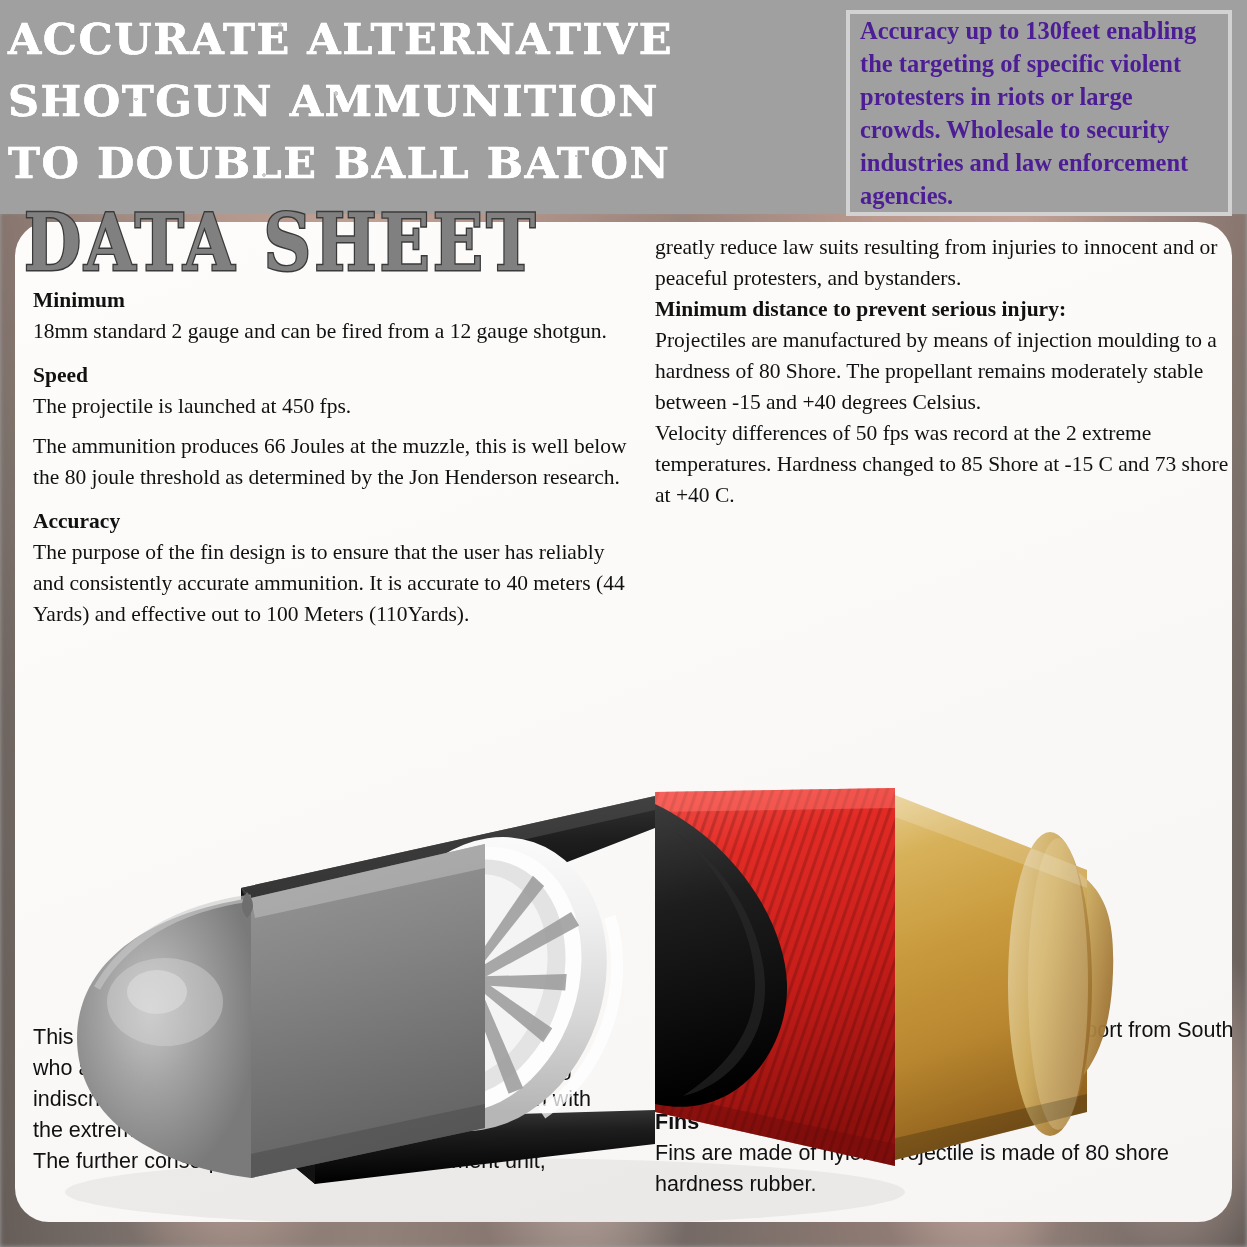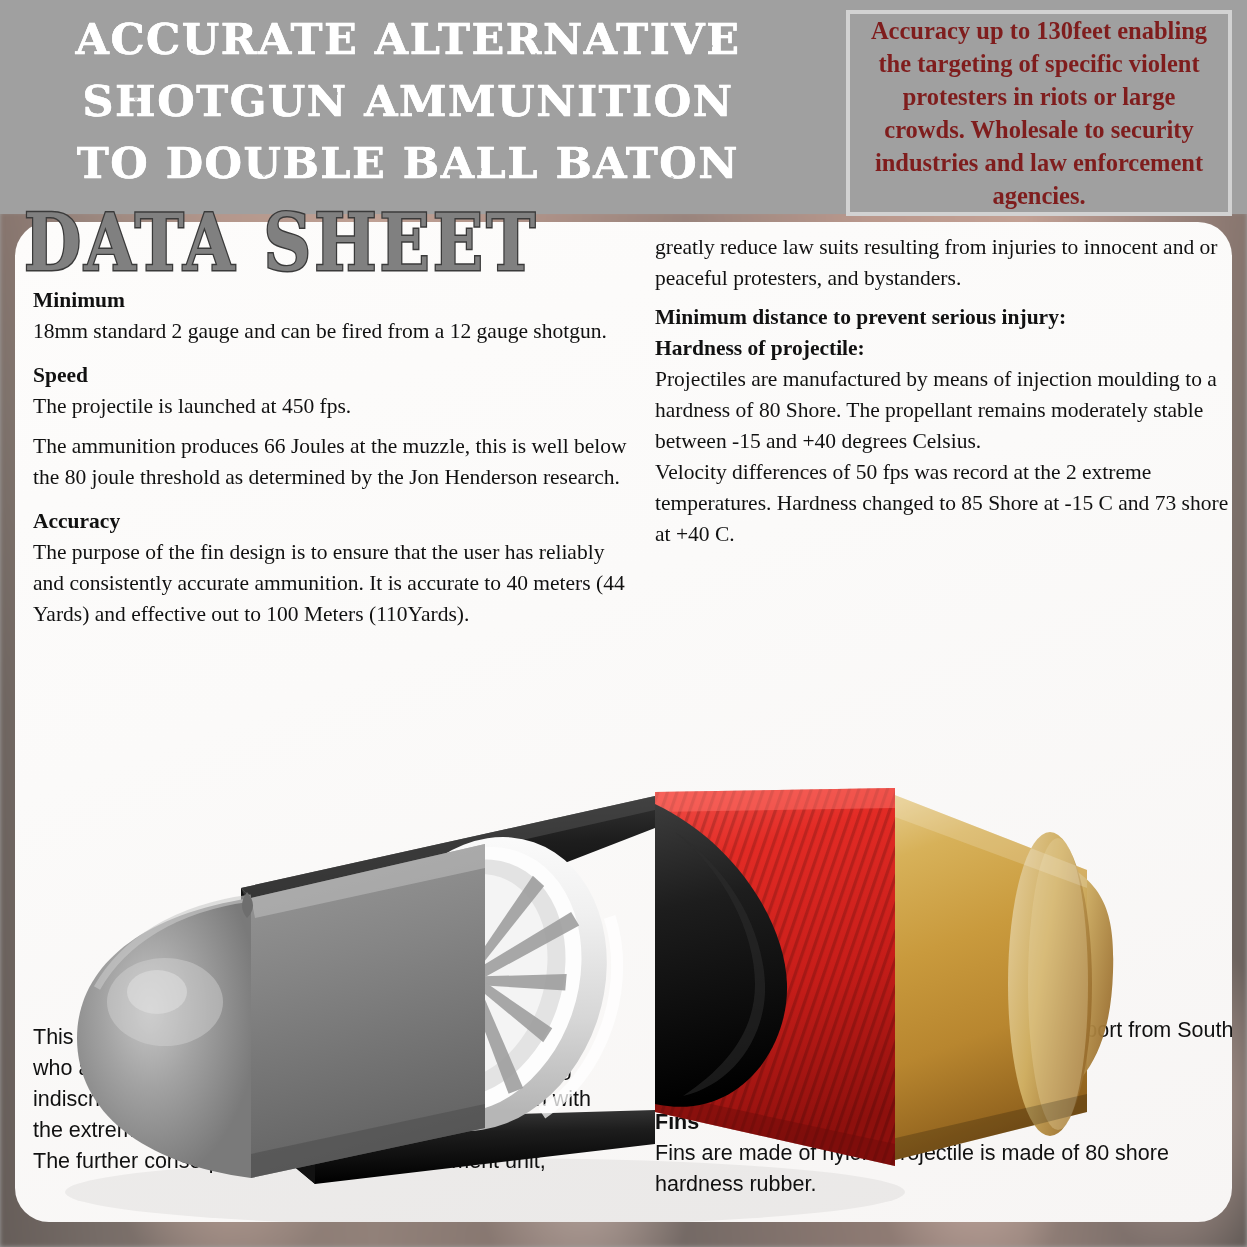--- a/index.html
+++ b/index.html
@@ -47,21 +47,21 @@
     position: absolute;
     left: 0; top: 0; width: 1247px; height: 214px;
     background: #a0a0a0;
     z-index: 3;
   }
 
   #main-title {
     position: absolute;
     left: 8px; top: 8px;
     width: 800px;
-    text-align: center;
+    text-align: left;
     color: #ffffff;
     font-family: "DejaVu Serif", serif;
     font-weight: bold;
     font-size: 43px;
     line-height: 62px;
     letter-spacing: 1.5px;
     text-transform: uppercase;
     z-index: 4;
     text-shadow:
        1px 0 0 rgba(160,160,160,.0),
@@ -109,26 +109,26 @@
     width: 386px; height: 206px;
     border: 4px solid #d2d2d2;
     background: #a0a0a0;
     z-index: 6;
     display: flex;
     align-items: center;
     justify-content: center;
     padding: 6px 10px;
   }
   #accuracy-text {
-    color: #7f1d1d;
+    color: #4c1d95;
     font-family: "Liberation Serif", "DejaVu Serif", serif;
     font-weight: bold;
     font-size: 24.5px;
     line-height: 33px;
-    text-align: center;
+    text-align: left;
   }
 
   
   #data-sheet {
     position: absolute;
     left: 24px; top: 196px;
     z-index: 7;
     font-family: "DejaVu Serif", serif;
     font-weight: bold;
     font-size: 66px;
@@ -350,25 +350,24 @@
       </div>
     </div>
 
     <div id="left-bottom">
       <div>This allows law enforcement to target specific individuals who are the trouble makers during protests and not firing indiscriminately into a crowd as is the current situation with the extremely inaccurate double ban baton.</div>
       <div>The further consequence is that law enforcement unit,</div>
     </div>
 
     <div class="col" id="col-right">
       <div class="sect-body">greatly reduce law suits resulting from injuries to innocent and or peaceful protesters, and bystanders.</div>
-      <div class="sect" style="margin-top:8px;">
+      <div class="sect" style="margin-top:0;">
         <div class="sect-head">Minimum distance to prevent serious injury:</div>
       </div>
       <div class="sect" style="margin-top:0;">
-        <div class="sect-head">Hardness of projectile:</div>
         <div class="sect-body">Projectiles are manufactured by means of injection moulding to a hardness of 80 Shore. The propellant remains moderately stable between -15 and +40 degrees Celsius.</div>
         <div class="sect-body">Velocity differences of 50 fps was record at the 2 extreme temperatures. Hardness changed to 85 Shore at -15 C and 73 shore at +40 C.</div>
       </div>
     </div>
 
     <div id="right-bottom">
       <div class="sect" style="margin-top:0;">
         <div class="sect-head">Export</div>
         <div class="sect-body">Export Ammunition has been approved for export from South Africa, pending an end user certificate.</div>
       </div>

